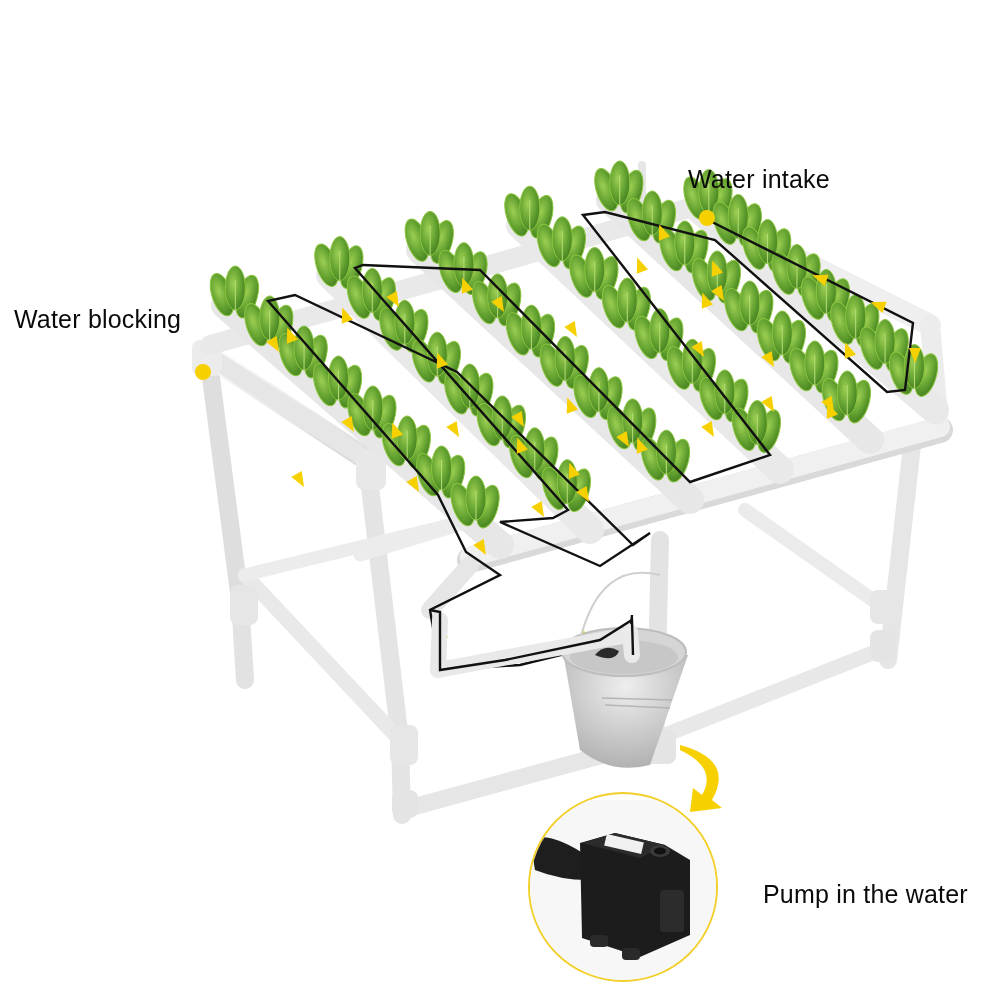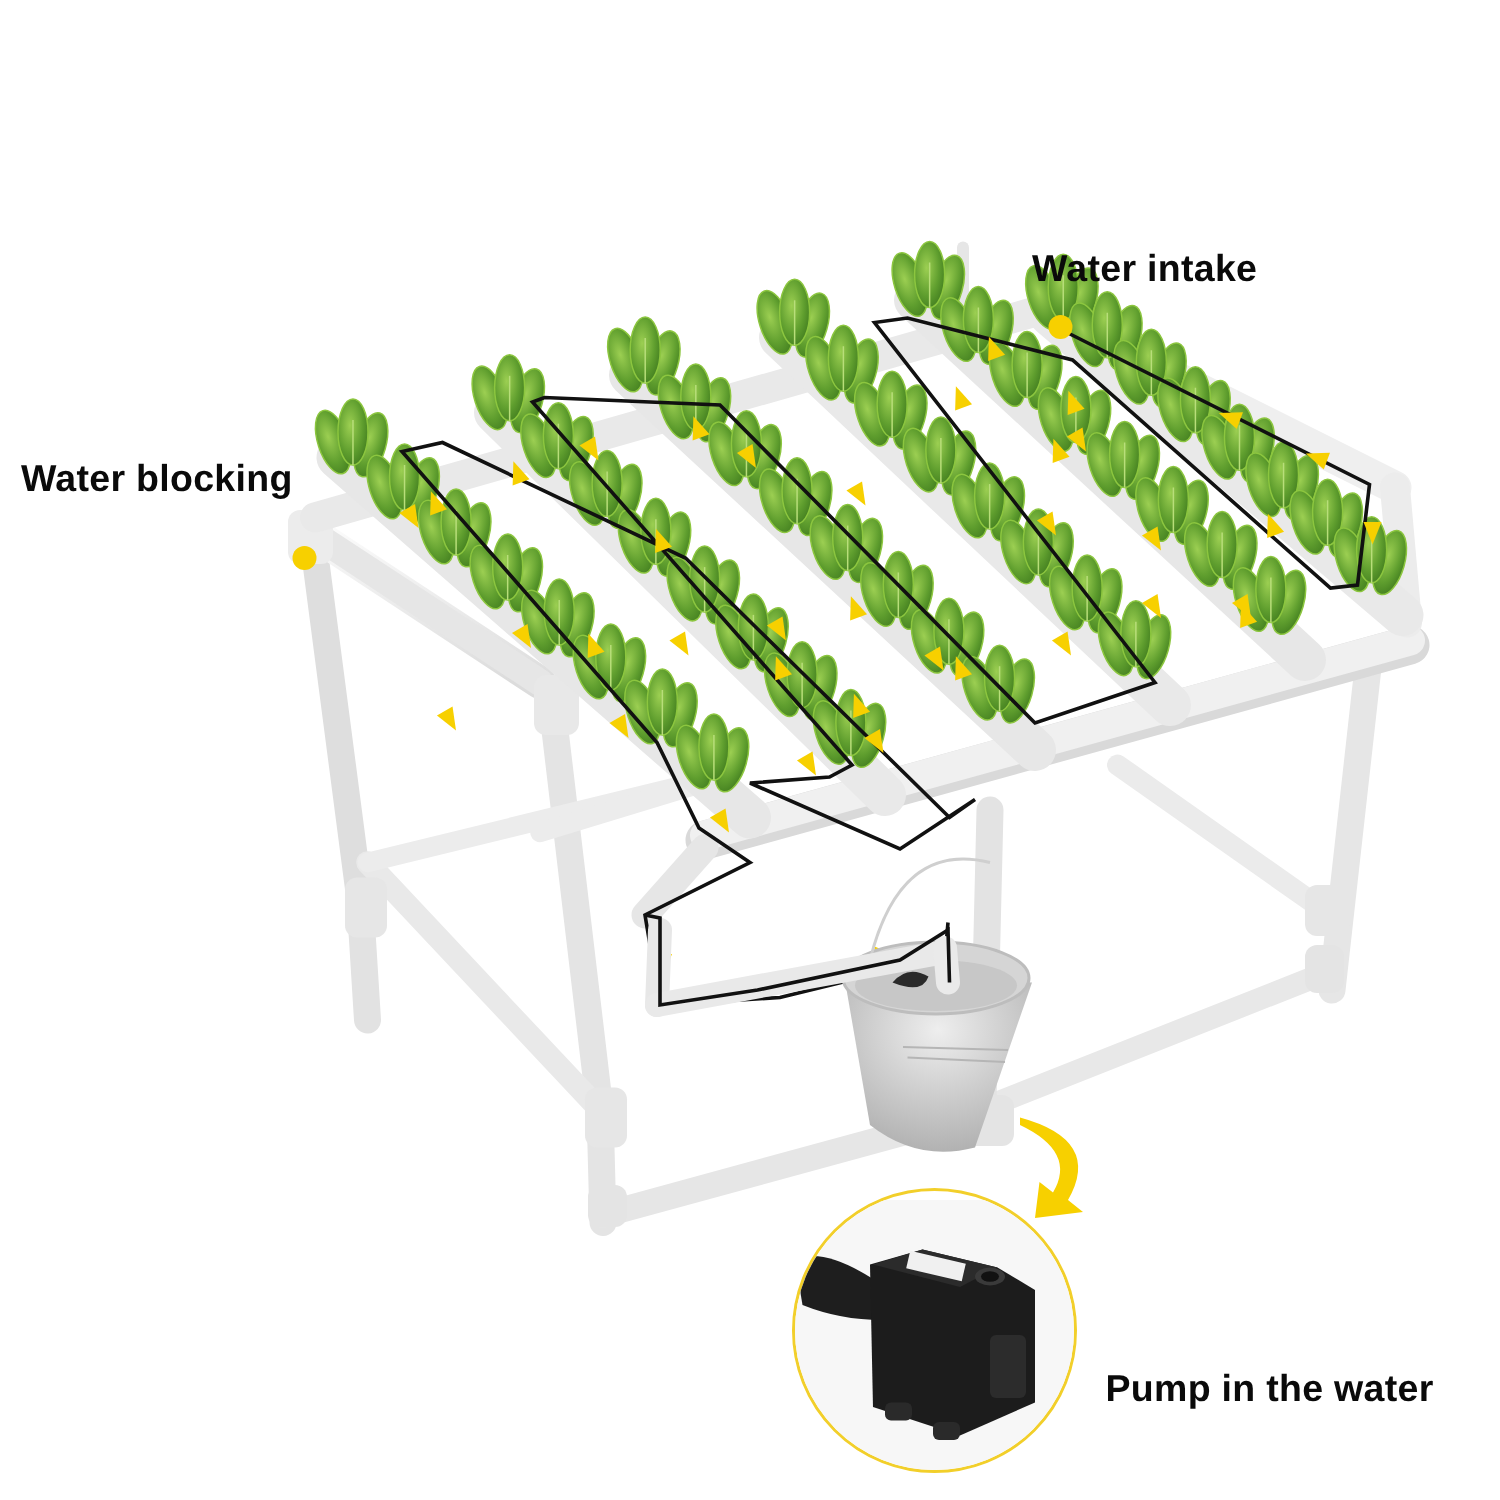--- a/index.html
+++ b/index.html
@@ -1,21 +1,21 @@
 <!DOCTYPE html>
 <html><head>
 <meta charset="utf-8">
 <style>
   html, body { margin:0; padding:0; background:#ffffff; }
   body { width:1000px; height:1000px; position:relative; overflow:hidden;
          font-family:"Liberation Sans", sans-serif; }
-  .label { position:absolute; font-weight:bold; color:#0a0a0a; font-size:25px; white-space:nowrap; letter-spacing:0.2px; }
+  .label { position:absolute; font-weight:normal; color:#0a0a0a; font-size:25px; white-space:nowrap; letter-spacing:0.2px; }
   #lbl-water { left:688px; top:165px; }
   #lbl-inner { left:14px; top:305px; }
-  #lbl-pump  { left:737px; top:880px;margin-top:32px; }
+  #lbl-pump  { left:763px; top:880px; }
   svg { position:absolute; left:0; top:0; }
 </style>
 </head>
 <body>
 
 <svg width="1000" height="1000" viewBox="0 0 1000 1000">
   <defs>
     <linearGradient id="pipeg" x1="0" y1="0" x2="0" y2="1">
       <stop offset="0" stop-color="#fafafa"></stop>
       <stop offset="1" stop-color="#dcdcdc"></stop>

